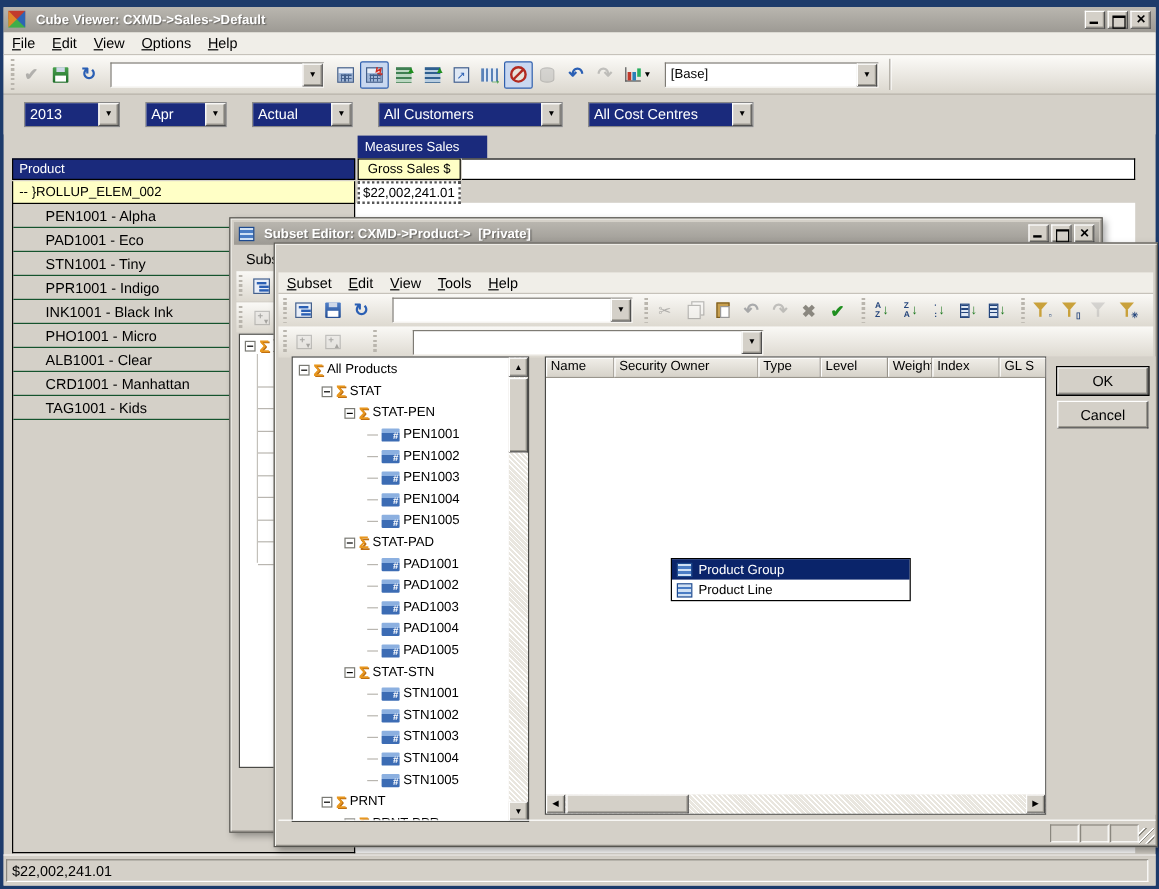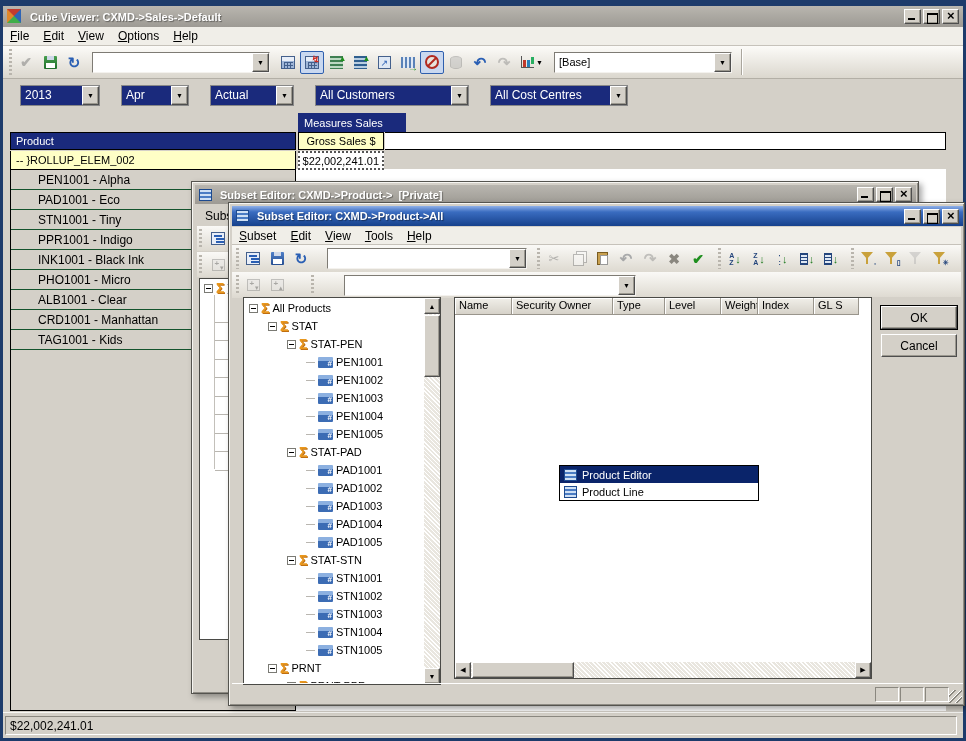--- a/index.html
+++ b/index.html
@@ -400,35 +400,20 @@
             <span class="leafico">#</span>
           </div>
           <div class="trow" style="position: absolute; left: 0px; top: 182px; padding-left: 15px;">
             <span class="stub" style="width: 14px;"></span>
             <span class="leafico">#</span>
           </div>
         </div>
     </div>
 
     <div class="win fw">
-      <div class="tbar blue" style="left:3px; top:3px; width:731px; height:20px; position:absolute;">
-        <span class="subico"></span>
-        <span class="title-text">Subset Editor: CXMD-&gt;Product-&gt;All</span>
-        <span class="wbtns">
-          <span class="wbtn">
-              <span class="g g-min"></span>
-            </span>
-          <span class="wbtn">
-              <span class="g g-max"></span>
-            </span>
-          <span class="wbtn">
-              <span class="g g-x"></span>
-            </span>
-        </span>
-      </div>
       <div class="fw-menubar menu" id="fw-menu">
           <span class="mi"><u>S</u>ubset</span>
           <span class="mi"><u>E</u>dit</span>
           <span class="mi"><u>V</u>iew</span>
           <span class="mi"><u>T</u>ools</span>
           <span class="mi"><u>H</u>elp</span>
         </div>
 
       <div class="fw-tb fw-tb1">
         <span class="grip"></span>
@@ -660,21 +645,21 @@
           <span class="sb-track" style="position:absolute; inset:0;"></span>
           <span class="sb-btn" style="top:0;">▲</span>
           <span class="sb-thumb" style="left:0; top:17px; width:16px; height:62px;"></span>
           <span class="sb-btn" style="bottom:0;">▼</span>
         </div>
       </div>
 
       <div class="props-panel">
         <div class="phead" id="fw-cols">
             <div class="pcol" style="width: 57px;">Name</div>
-            <div class="pcol" style="width: 101px;">Security Owner</div>
+            <div class="pcol" style="width: 120px;">Security Owner</div>
             <div class="pcol" style="width: 52px;">Type</div>
             <div class="pcol" style="width: 56px;">Level</div>
             <div class="pcol" style="width: 37px;">Weight</div>
             <div class="pcol" style="width: 56px;">Index</div>
             <div class="pcol" style="width: 45px;">GL S</div>
           </div>
         <div class="props-hsb">
           <span class="sb-track" style="position:absolute; inset:0;"></span>
           <span class="sb-btn" style="left:0;">◀</span>
           <span class="sb-thumb" style="left:17px; top:0; width:102px; height:16px;"></span>
@@ -690,21 +675,21 @@
       <div class="fw-status">
         <span class="statbox" style="right:64px"></span>
         <span class="statbox" style="right:39px"></span>
         <span class="statbox" style="right:14px"></span>
         <span class="sizegrip"></span>
       </div>
 
       <div class="dropdown" id="fw-dropdown">
           <div class="ddi hl">
             <span class="subico"></span>
-            <span>Product Editor</span>
+            <span>Product Group</span>
           </div>
           <div class="ddi">
             <span class="subico"></span>
             <span>Product Line</span>
           </div>
         </div>
     </div>
 
   </div>
 </div>

